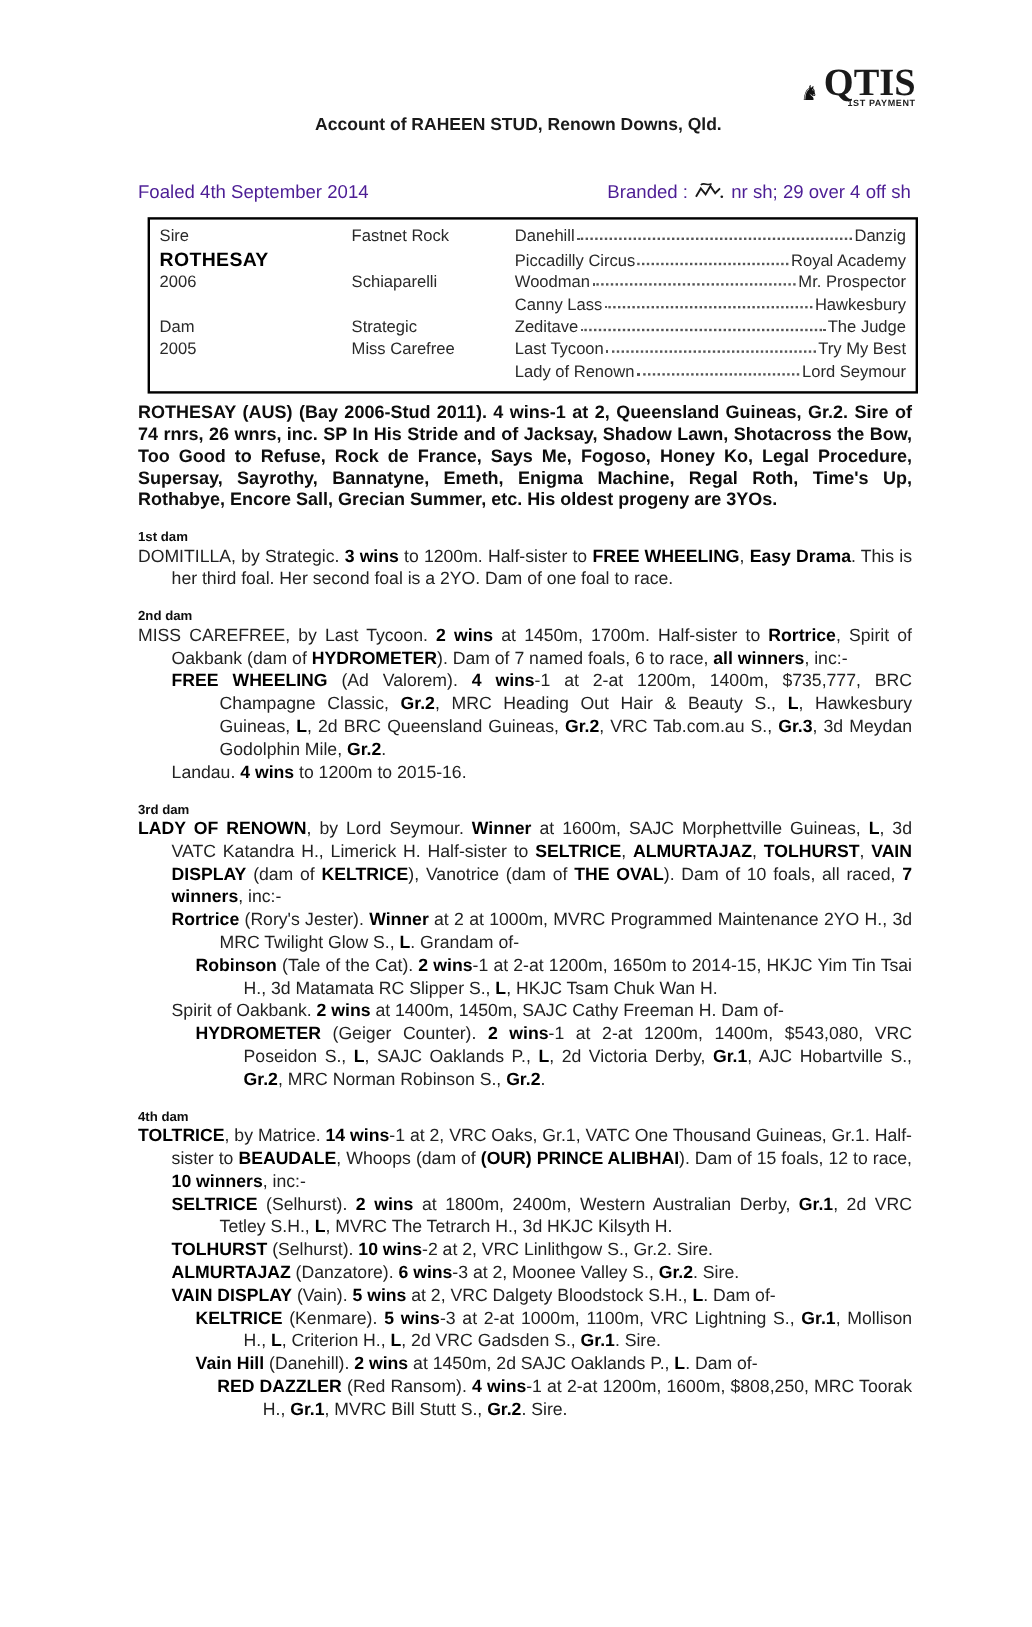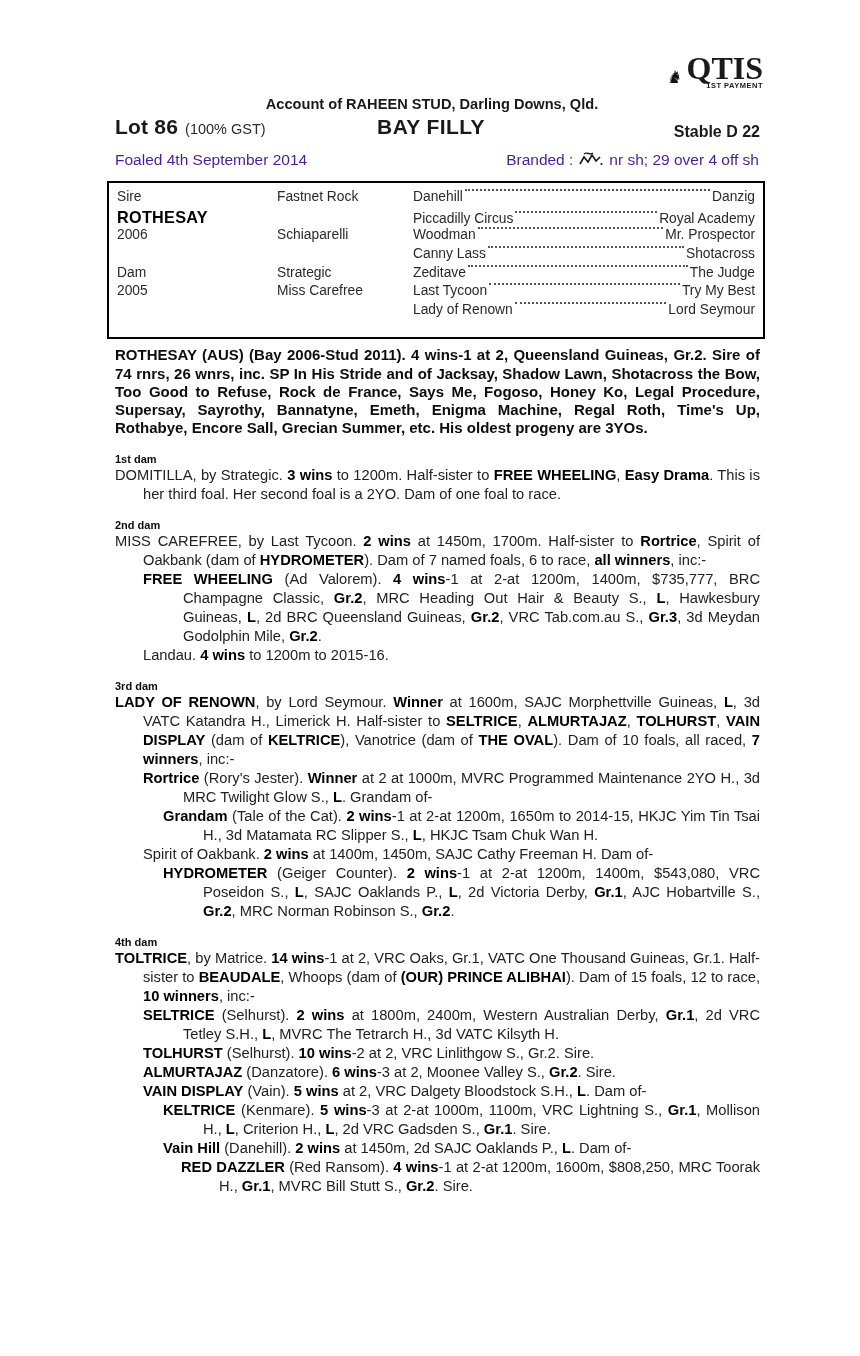--- a/index.html
+++ b/index.html
@@ -18,25 +18,25 @@
   .lot-num{font-weight:700;font-size:21px;letter-spacing:.2px;}
   .lot-gst{font-size:14.5px;color:#2b2b2b;margin-left:7px;}
   .horse-desc{position:absolute;left:50%;transform:translateX(-56%);font-weight:700;font-size:21px;letter-spacing:.4px;}
   .stable{position:absolute;right:0;bottom:2px;font-weight:700;font-size:16px;}
   .foaled-row{position:absolute;top:149px;left:16px;right:6px;display:flex;justify-content:space-between;
               font-size:15.5px;color:#4c1d95;align-items:baseline;}
   .branded{display:flex;align-items:baseline;gap:5px;}
   .brand-svg{position:relative;top:2px;}
 
   
-  .ped-box{margin-left:8px;border:2px solid #000;padding:6px 8px 16px 8px;}
+  .ped-box{margin-left:24px;border:2px solid #000;padding:6px 8px 5px 8px;}
   .ped-row{display:flex;align-items:baseline;height:18.9px;font-size:13.8px;color:#2a2a2a;}
   .ped-c1{width:160px;flex:none;}
   .ped-c2{width:136px;flex:none;}
-  .ped-c3{flex:1;display:flex;align-items:flex-start;}
+  .ped-c3{flex:1;display:flex;align-items:flex-end;}
   .ped-c3 span{white-space:nowrap;}
   .leader{flex:1;border-bottom:2px dotted #555;margin:0 2px 4px 2px;min-width:10px;}
   .ped-main{font-weight:700;font-size:16.2px;letter-spacing:.3px;color:#000;}
 
   
   .sire-summary{margin:7px 0 0 16px;width:645px;box-sizing:border-box;font-weight:700;
                 font-size:15px;line-height:18.3px;text-align:justify;color:#0d0d0d;}
 
   
   .dam-heading{margin:15px 0 1px 16px;font-weight:700;font-size:11px;color:#0d0d0d;}
@@ -53,26 +53,21 @@
 
 <div class="page">
   <div class="content">
 
     <div class="header-area">
       <div class="qtis">
         <span class="qtis-word">QTIS</span>
         <span class="qtis-horse">♞</span>
         <div class="qtis-sub">1ST PAYMENT</div>
       </div>
-      <div class="account">Account of RAHEEN STUD, Darling Downs, Qld.</div>
-      <div class="lot-row">
-        <span class="lot-num">Lot 86</span><span class="lot-gst">(100% GST)</span>
-        <span class="horse-desc">BAY FILLY</span>
-        <span class="stable">Stable D 22</span>
-      </div>
+      <div class="account">Account of RAHEEN STUD, Renown Downs, Qld.</div>
       <div class="foaled-row">
         <span>Foaled 4th September 2014</span>
         <span class="branded">
           <span>Branded :</span>
           <svg class="brand-svg" width="26" height="16" viewBox="0 0 26 16">
             <path d="M2 13 L6 6 L10 11 L14 4 L18 10 L22 6" stroke="#1a1a1a" stroke-width="1.6" fill="none"></path>
             <path d="M6 3 C9 0.5, 12 4.5, 15 2" stroke="#1a1a1a" stroke-width="1.3" fill="none"></path>
             <circle cx="23.5" cy="13" r="1.1" fill="#1a1a1a"></circle>
           </svg>
           <span>nr sh; 29 over 4 off sh</span>
@@ -107,21 +102,21 @@
             <span class="leader"></span>
             <span>Mr. Prospector</span>
           </div>
         </div>
         <div class="ped-row">
           <div class="ped-c1"></div>
           <div class="ped-c2"></div>
           <div class="ped-c3">
             <span>Canny Lass</span>
             <span class="leader"></span>
-            <span>Shotacross</span>
+            <span>Hawkesbury</span>
           </div>
         </div>
         <div class="ped-row">
           <div class="ped-c1">Dam</div>
           <div class="ped-c2">Strategic</div>
           <div class="ped-c3">
             <span>Zeditave</span>
             <span class="leader"></span>
             <span>The Judge</span>
           </div>
@@ -151,26 +146,26 @@
     <div id="dam-sections">
         <div class="dam-heading">1st dam</div>
         <p class="entry ind0"><span>DOMITILLA, by Strategic. </span><span class="b">3 wins</span><span> to 1200m. Half-sister to </span><span class="b">FREE WHEELING</span><span>, </span><span class="b">Easy Drama</span><span>. This is her third foal. Her second foal is a 2YO. Dam of one foal to race.</span></p>
         <div class="dam-heading">2nd dam</div>
         <p class="entry ind0"><span>MISS CAREFREE, by Last Tycoon. </span><span class="b">2 wins</span><span> at 1450m, 1700m. Half-sister to </span><span class="b">Rortrice</span><span>, Spirit of Oakbank (dam of </span><span class="b">HYDROMETER</span><span>). Dam of 7 named foals, 6 to race, </span><span class="b">all winners</span><span>, inc:-</span></p>
         <p class="entry ind1"><span class="b">FREE WHEELING</span><span> (Ad Valorem). </span><span class="b">4 wins</span><span>-1 at 2-at 1200m, 1400m, $735,777, BRC Champagne Classic, </span><span class="b">Gr.2</span><span>, MRC Heading Out Hair &amp; Beauty S., </span><span class="b">L</span><span>, Hawkesbury Guineas, </span><span class="b">L</span><span>, 2d BRC Queensland Guineas, </span><span class="b">Gr.2</span><span>, VRC Tab.com.au S., </span><span class="b">Gr.3</span><span>, 3d Meydan Godolphin Mile, </span><span class="b">Gr.2</span><span>.</span></p>
         <p class="entry ind1"><span>Landau. </span><span class="b">4 wins</span><span> to 1200m to 2015-16.</span></p>
         <div class="dam-heading">3rd dam</div>
         <p class="entry ind0"><span class="b">LADY OF RENOWN</span><span>, by Lord Seymour. </span><span class="b">Winner</span><span> at 1600m, SAJC Morphettville Guineas, </span><span class="b">L</span><span>, 3d VATC Katandra H., Limerick H. Half-sister to </span><span class="b">SELTRICE</span><span>, </span><span class="b">ALMURTAJAZ</span><span>, </span><span class="b">TOLHURST</span><span>, </span><span class="b">VAIN DISPLAY</span><span> (dam of </span><span class="b">KELTRICE</span><span>), Vanotrice (dam of </span><span class="b">THE OVAL</span><span>). Dam of 10 foals, all raced, </span><span class="b">7 winners</span><span>, inc:-</span></p>
         <p class="entry ind1"><span class="b">Rortrice</span><span> (Rory's Jester). </span><span class="b">Winner</span><span> at 2 at 1000m, MVRC Programmed Maintenance 2YO H., 3d MRC Twilight Glow S., </span><span class="b">L</span><span>. Grandam of-</span></p>
-        <p class="entry ind2"><span class="b">Grandam</span><span> (Tale of the Cat). </span><span class="b">2 wins</span><span>-1 at 2-at 1200m, 1650m to 2014-15, HKJC Yim Tin Tsai H., 3d Matamata RC Slipper S., </span><span class="b">L</span><span>, HKJC Tsam Chuk Wan H.</span></p>
+        <p class="entry ind2"><span class="b">Robinson</span><span> (Tale of the Cat). </span><span class="b">2 wins</span><span>-1 at 2-at 1200m, 1650m to 2014-15, HKJC Yim Tin Tsai H., 3d Matamata RC Slipper S., </span><span class="b">L</span><span>, HKJC Tsam Chuk Wan H.</span></p>
         <p class="entry ind1"><span>Spirit of Oakbank. </span><span class="b">2 wins</span><span> at 1400m, 1450m, SAJC Cathy Freeman H. Dam of-</span></p>
         <p class="entry ind2"><span class="b">HYDROMETER</span><span> (Geiger Counter). </span><span class="b">2 wins</span><span>-1 at 2-at 1200m, 1400m, $543,080, VRC Poseidon S., </span><span class="b">L</span><span>, SAJC Oaklands P., </span><span class="b">L</span><span>, 2d Victoria Derby, </span><span class="b">Gr.1</span><span>, AJC Hobartville S., </span><span class="b">Gr.2</span><span>, MRC Norman Robinson S., </span><span class="b">Gr.2</span><span>.</span></p>
         <div class="dam-heading">4th dam</div>
         <p class="entry ind0"><span class="b">TOLTRICE</span><span>, by Matrice. </span><span class="b">14 wins</span><span>-1 at 2, VRC Oaks, Gr.1, VATC One Thousand Guineas, Gr.1. Half-sister to </span><span class="b">BEAUDALE</span><span>, Whoops (dam of </span><span class="b">(OUR) PRINCE ALIBHAI</span><span>). Dam of 15 foals, 12 to race, </span><span class="b">10 winners</span><span>, inc:-</span></p>
-        <p class="entry ind1"><span class="b">SELTRICE</span><span> (Selhurst). </span><span class="b">2 wins</span><span> at 1800m, 2400m, Western Australian Derby, </span><span class="b">Gr.1</span><span>, 2d VRC Tetley S.H., </span><span class="b">L</span><span>, MVRC The Tetrarch H., 3d VATC Kilsyth H.</span></p>
+        <p class="entry ind1"><span class="b">SELTRICE</span><span> (Selhurst). </span><span class="b">2 wins</span><span> at 1800m, 2400m, Western Australian Derby, </span><span class="b">Gr.1</span><span>, 2d VRC Tetley S.H., </span><span class="b">L</span><span>, MVRC The Tetrarch H., 3d HKJC Kilsyth H.</span></p>
         <p class="entry ind1"><span class="b">TOLHURST</span><span> (Selhurst). </span><span class="b">10 wins</span><span>-2 at 2, VRC Linlithgow S., Gr.2. Sire.</span></p>
         <p class="entry ind1"><span class="b">ALMURTAJAZ</span><span> (Danzatore). </span><span class="b">6 wins</span><span>-3 at 2, Moonee Valley S., </span><span class="b">Gr.2</span><span>. Sire.</span></p>
         <p class="entry ind1"><span class="b">VAIN DISPLAY</span><span> (Vain). </span><span class="b">5 wins</span><span> at 2, VRC Dalgety Bloodstock S.H., </span><span class="b">L</span><span>. Dam of-</span></p>
         <p class="entry ind2"><span class="b">KELTRICE</span><span> (Kenmare). </span><span class="b">5 wins</span><span>-3 at 2-at 1000m, 1100m, VRC Lightning S., </span><span class="b">Gr.1</span><span>, Mollison H., </span><span class="b">L</span><span>, Criterion H., </span><span class="b">L</span><span>, 2d VRC Gadsden S., </span><span class="b">Gr.1</span><span>. Sire.</span></p>
         <p class="entry ind2"><span class="b">Vain Hill</span><span> (Danehill). </span><span class="b">2 wins</span><span> at 1450m, 2d SAJC Oaklands P., </span><span class="b">L</span><span>. Dam of-</span></p>
         <p class="entry ind3"><span class="b">RED DAZZLER</span><span> (Red Ransom). </span><span class="b">4 wins</span><span>-1 at 2-at 1200m, 1600m, $808,250, MRC Toorak H., </span><span class="b">Gr.1</span><span>, MVRC Bill Stutt S., </span><span class="b">Gr.2</span><span>. Sire.</span></p>
       </div>
 
   </div>
 </div>

